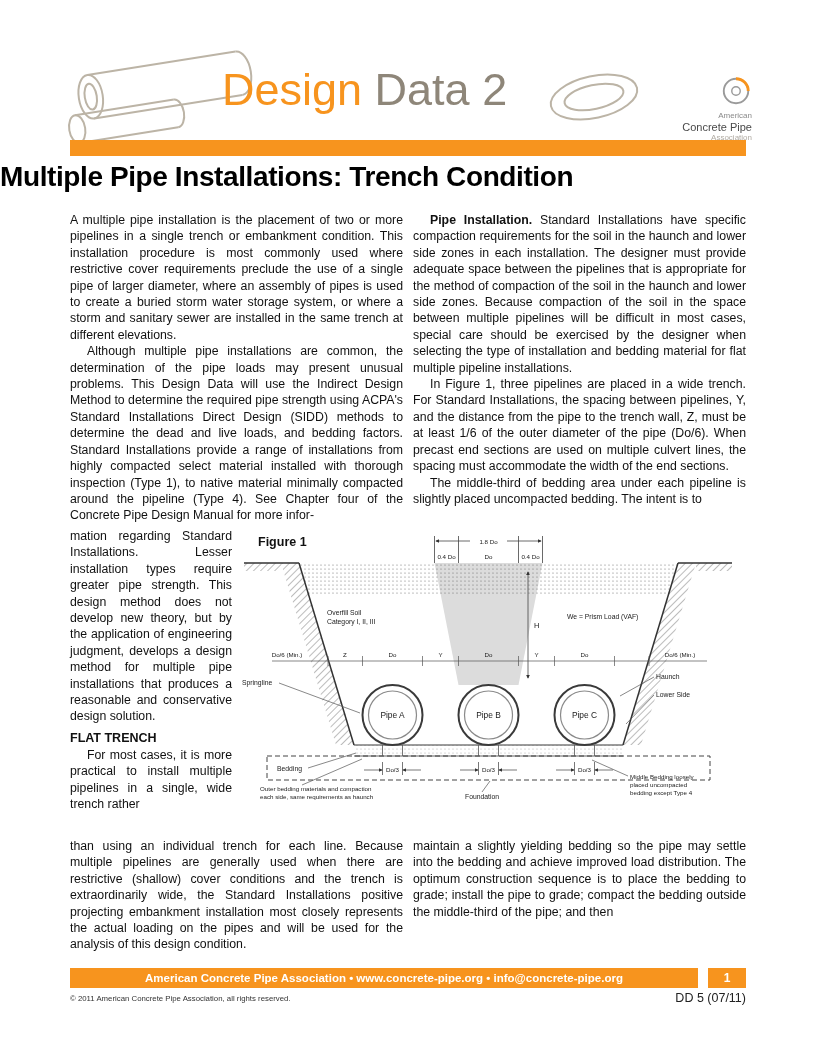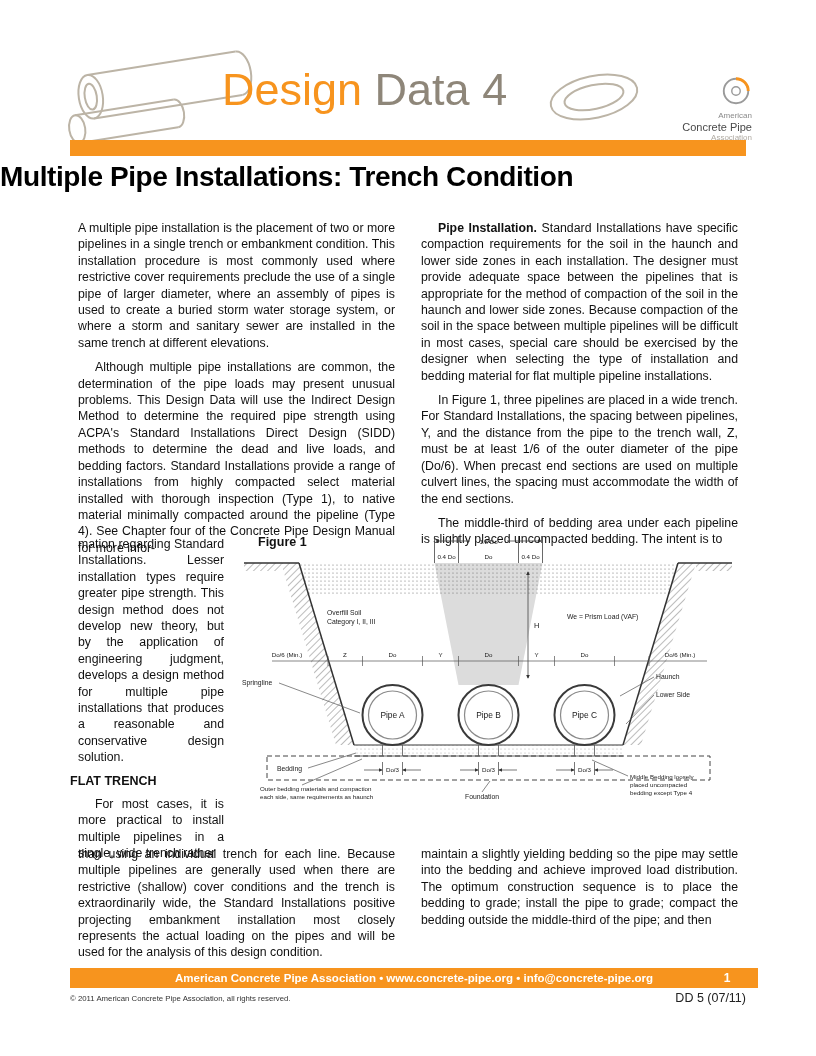--- a/index.html
+++ b/index.html
@@ -14,21 +14,21 @@
   .logo{position:absolute;right:64px;top:75px;width:100px;text-align:right;line-height:1.15;}
   .logo .l1{font-size:8px;color:#8a8a8a;}
   .logo .l2{font-size:11px;font-weight:normal;color:#4a4a4a;}
   .logo .l3{font-size:8px;color:#b0aba3;}
   .orange-rule{position:absolute;left:70px;top:140px;width:676px;height:16px;background:#f7941e;}
 
   .main-title{position:absolute;left:0;top:161px;width:100%;
               font-size:28px;font-weight:bold;letter-spacing:-0.4px;color:#000;}
 
   
-  .para{font-size:12.3px;line-height:16.4px;text-align:justify;margin:8px;}
+  .para{font-size:12.3px;line-height:16.4px;text-align:justify;margin:0;}
   .indent{text-indent:17px;}
   .lead{font-weight:bold;}
   .col{position:absolute;}
   #l1{left:70px;top:212px;width:333px;}
   #r1{left:413px;top:212px;width:333px;}
   #l2{left:70px;top:528px;width:162px;}
   #l3{left:70px;top:838px;width:333px;}
   #r2{left:413px;top:838px;width:333px;}
   .section-heading{font-size:12.5px;font-weight:bold;margin:6px 0 2px 0;}
 
@@ -36,21 +36,21 @@
   .figure{position:absolute;left:232px;top:528px;width:514px;height:306px;}
   .fig-caption{position:absolute;left:26px;top:7px;font-size:12.5px;font-weight:bold;}
   .fig-svg{position:absolute;left:0;top:0;}
   .fl{font-family:"Liberation Sans",sans-serif;fill:#1a1a1a;}
   .f6{font-size:6.2px;}
   .f65{font-size:6.8px;}
   .f7{font-size:7.5px;}
   .f8{font-size:8.4px;}
 
   
-  .footer-bar{position:absolute;left:70px;top:968px;width:688px;height:20px;background:#f7941e;
+  .footer-bar{position:absolute;left:70px;top:968px;width:628px;height:20px;background:#f7941e;
               color:#fff;font-size:11.5px;font-weight:bold;text-align:center;line-height:20px;}
   .footer-page{position:absolute;left:708px;top:968px;width:38px;height:20px;background:#f7941e;
                color:#fff;font-size:12px;font-weight:bold;text-align:center;line-height:20px;}
   .footer-copy{position:absolute;left:70px;top:994px;font-size:7.8px;color:#333;}
   .footer-code{position:absolute;right:70px;top:991px;font-size:12.5px;color:#222;}
 </style>
 </head>
 <body>
 
 <div class="page">
@@ -67,21 +67,21 @@
         <g transform="rotate(-9 70 82)">
           <ellipse cx="25" cy="80" rx="8" ry="14"></ellipse>
           <path d="M25 66 L125 66 M25 94 L125 94"></path>
           <path d="M125 66 A8 14 0 0 1 125 94"></path>
         </g>
       </g>
     </svg>
   </div>
 
   <div class="brand">
-    <span class="w1">Design</span><span class="w2"> Data 4</span>
+    <span class="w1">Design</span><span class="w2"> Data 2</span>
   </div>
 
   <div class="sketch" style="left:543px;top:66px;">
     <svg width="102" height="62" viewBox="0 0 102 62">
       <g stroke="#bcb4a6" fill="none" stroke-width="2">
         <ellipse cx="51" cy="31" rx="44" ry="21" transform="rotate(-12 51 31)"></ellipse>
         <ellipse cx="51" cy="31" rx="30" ry="12" transform="rotate(-12 51 31)"></ellipse>
       </g>
     </svg>
   </div>

